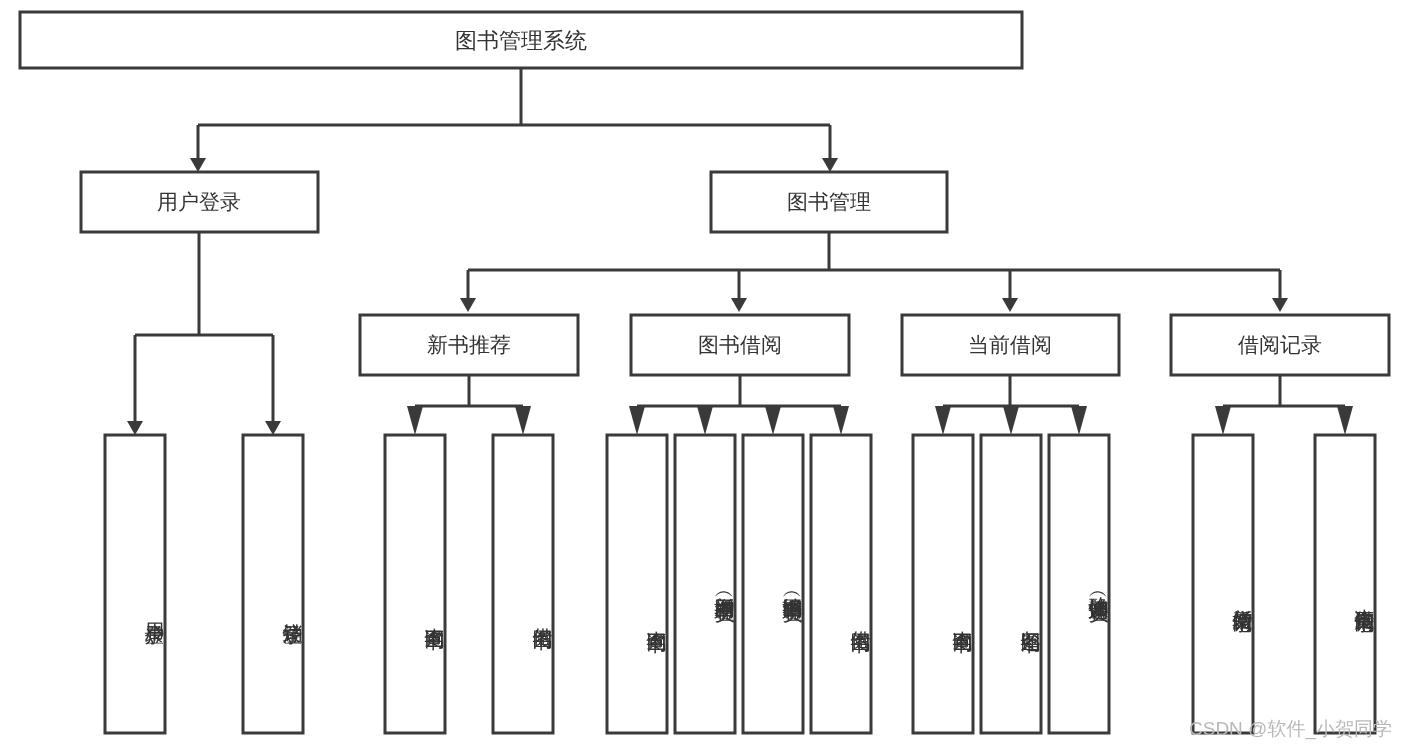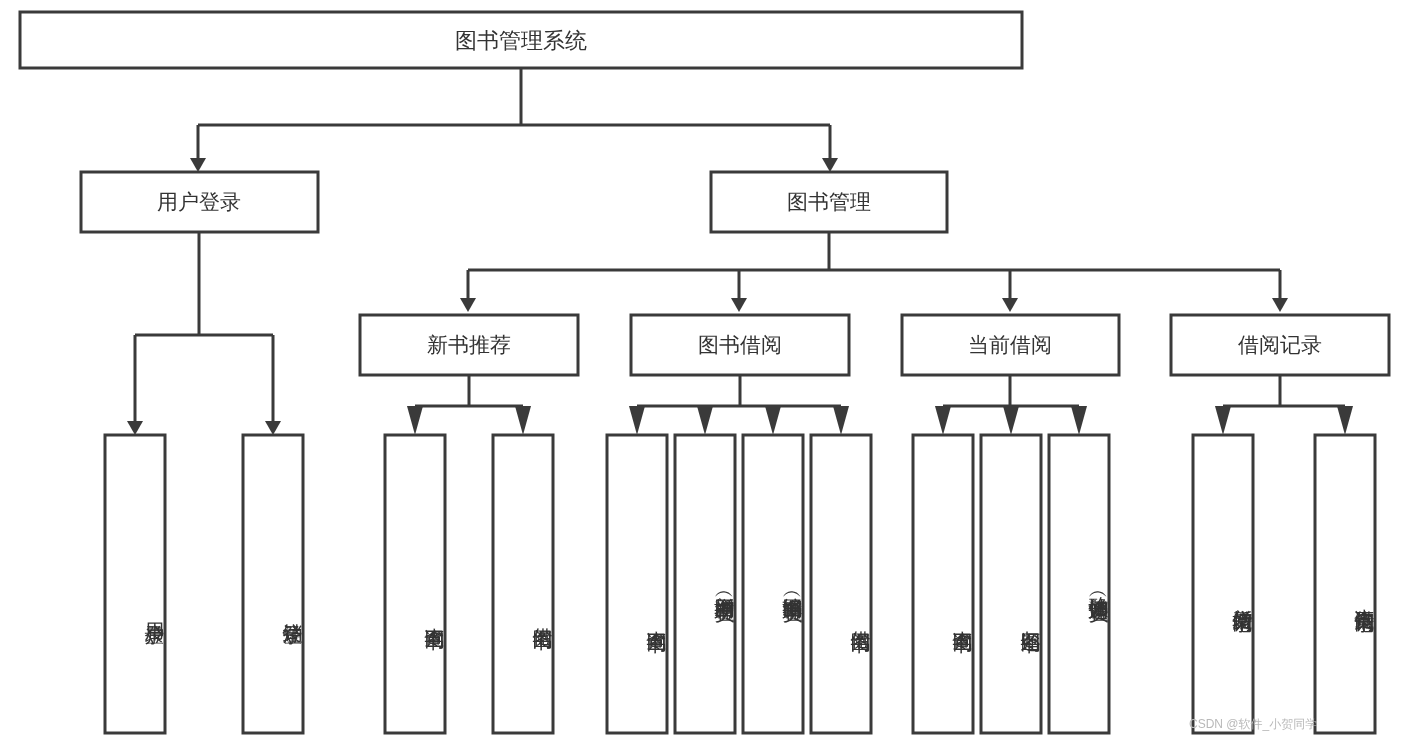--- a/index.html
+++ b/index.html
@@ -64,21 +64,21 @@
     display: flex;
     align-items: flex-start;
     justify-content: center;
     text-align: center;
     pointer-events: none;
     user-select: none;
   }
   .watermark {
     position: absolute;
     font-family: "Liberation Sans", "DejaVu Sans", sans-serif;
-    font-size: 12px;
+    font-size: 19px;
     color: #b9b9b9;
     white-space: nowrap;
   }
 </style>
 </head>
 <body>
 
 <div id="diagram-root">
 
   <svg class="flow" viewBox="0 0 1405 747">

